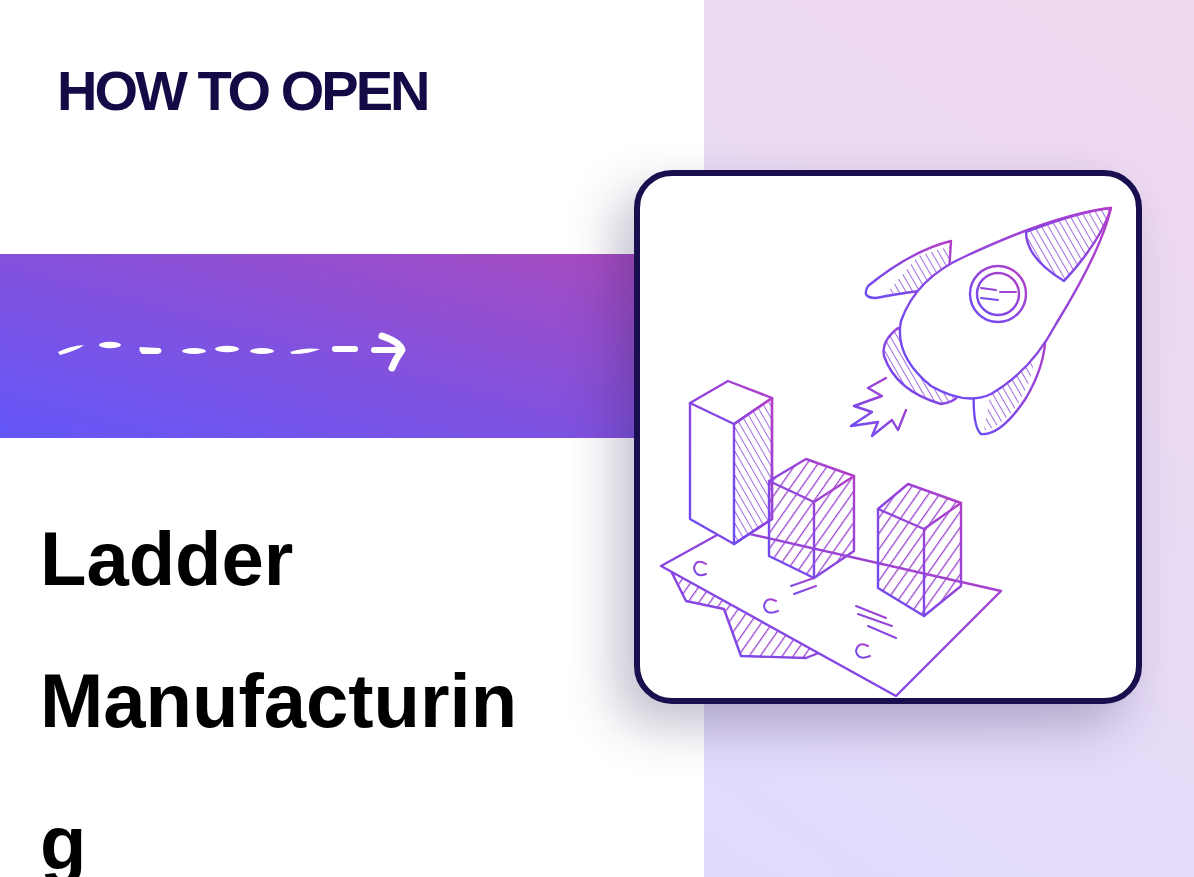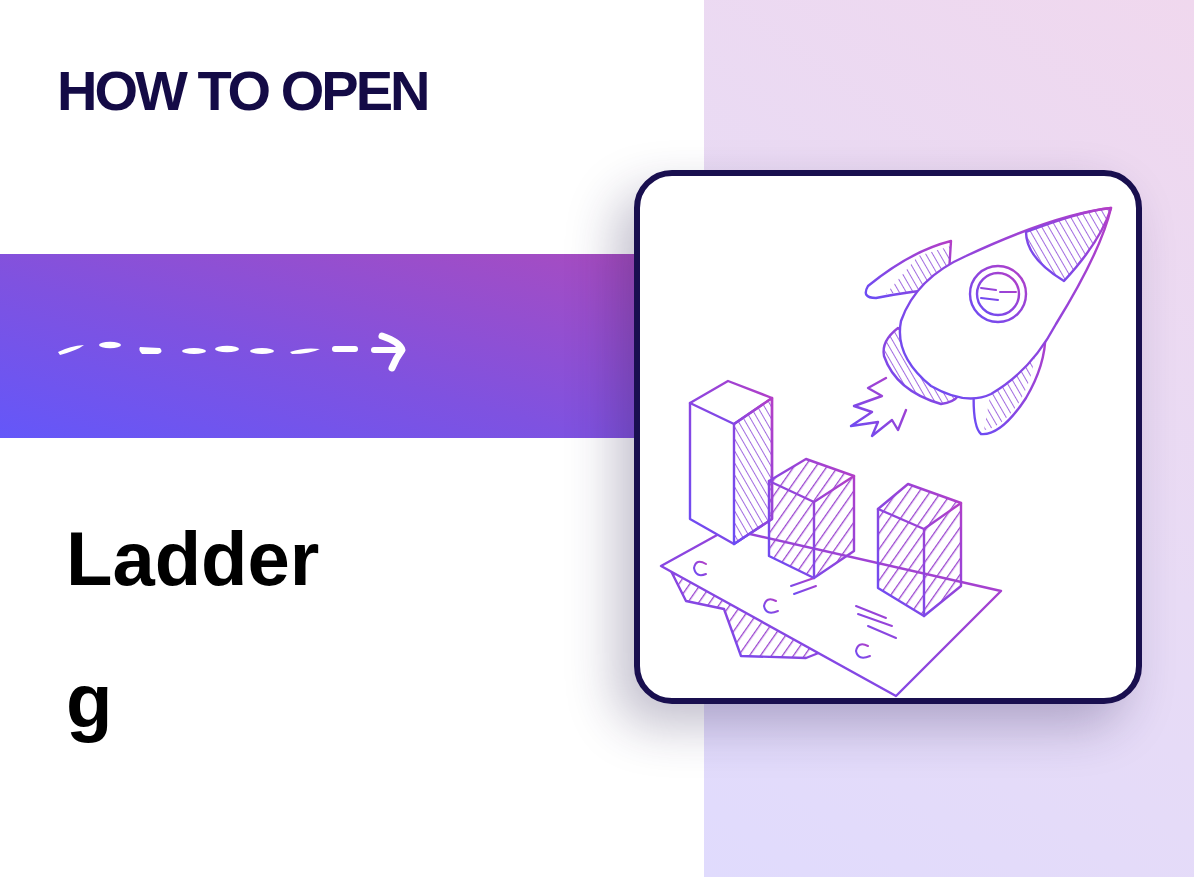--- a/index.html
+++ b/index.html
@@ -23,21 +23,21 @@
       background: linear-gradient(15deg, #6457f9 0%, #7f52e0 45%, #a84cc0 100%);
     }
     .arrow-svg { position: absolute; left: 52px; top: 328px; }
 
     .title {
       position: absolute; left: 40px; top: 488px; width: 580px;
       font-family: "Liberation Sans", sans-serif;
       font-weight: 700; font-size: 76px; color: #000000;
       line-height: 142px; word-break: break-all;
     }
-    .title-line { display: block; height: 142px; margin-left: 26px; }
+    .title-line { display: block; height: 142px; }
 
     .card {
       position: absolute; left: 634px; top: 170px; width: 508px; height: 534px;
       background: #ffffff; border: 6px solid #190f4f; border-radius: 38px;
       box-shadow: -18px 22px 50px rgba(40, 30, 80, 0.28);
       overflow: hidden;
     }
     .card svg { position: absolute; left: 0; top: 0; }
   </style>
 </head>
@@ -58,20 +58,21 @@
     <ellipse cx="210" cy="23" rx="12" ry="3"></ellipse>
     <path d="M238 24 Q252 19 268 21 Q258 26 240 26 Z"></path>
     <rect x="280" y="18" width="26" height="6" rx="3"></rect>
   </g>
   <path d="M330 8 Q348 14 350 22 Q344 30 340 40" stroke="#ffffff" stroke-width="7" fill="none" stroke-linecap="round" stroke-linejoin="round"></path>
   <path d="M322 22 L348 22" stroke="#ffffff" stroke-width="6" stroke-linecap="round"></path>
 </svg>
 
 <div class="title">
   <span class="title-line">Ladder</span>
+  <span class="title-line">Manufacturin</span>
   <span class="title-line">g</span>
 </div>
 
 <div class="card">
   <svg width="496" height="522" viewBox="634 170 496 522">
     <defs>
       <linearGradient id="sk" x1="0" y1="1" x2="1" y2="0">
         <stop offset="0" stop-color="#6a4cf5"></stop>
         <stop offset="1" stop-color="#b43ec6"></stop>
       </linearGradient>

